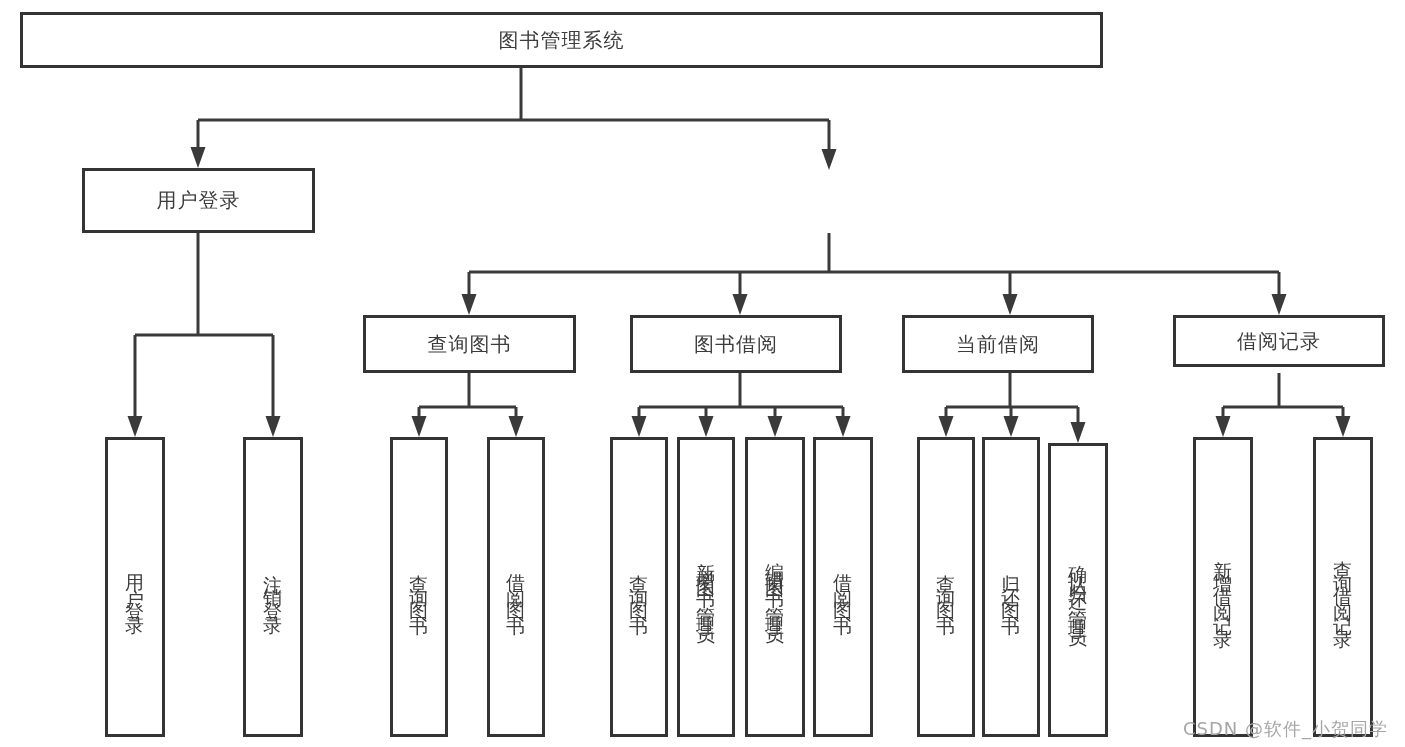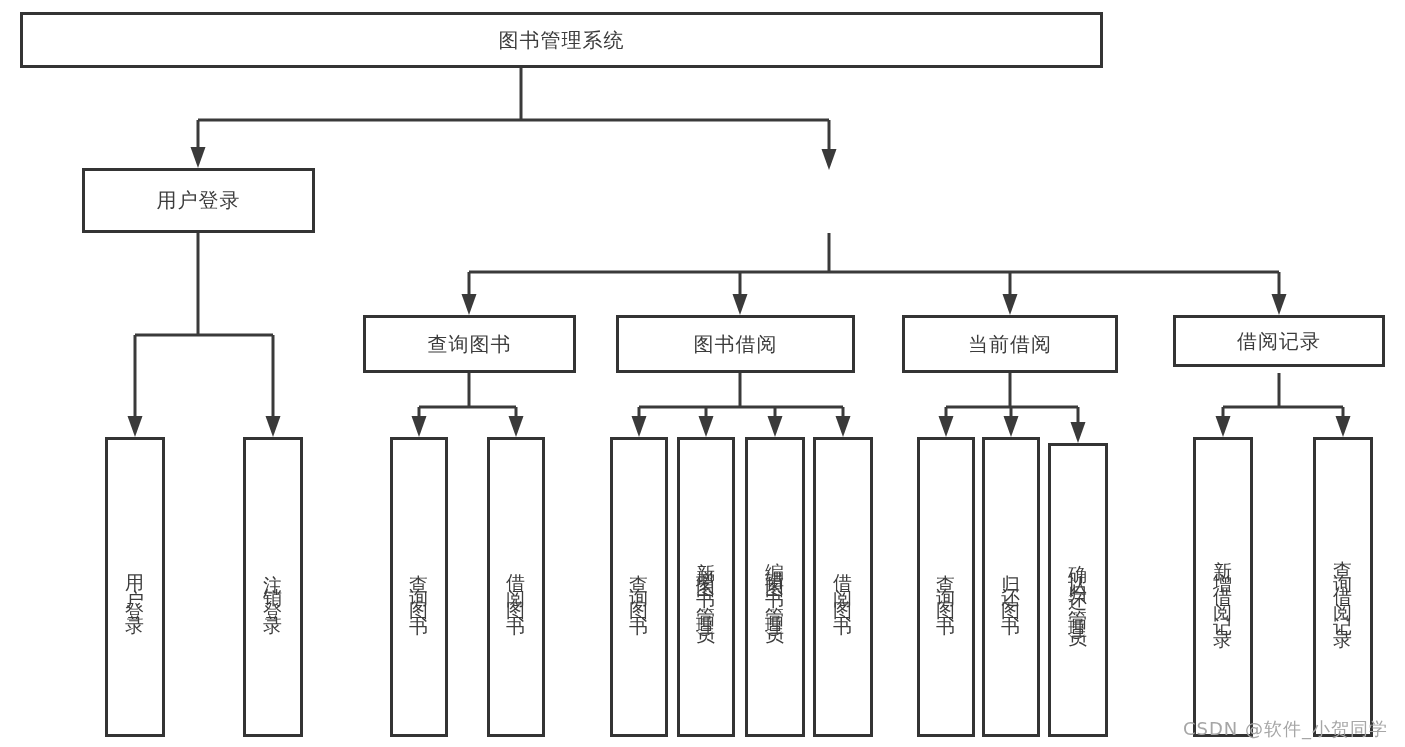--- a/index.html
+++ b/index.html
@@ -113,24 +113,24 @@
     <span>图书管理系统</span>
   </div>
 
   <div class="box" style="left:82px;top:168px;width:233px;height:65px">
     <span>用户登录</span>
   </div>
 
   <div class="box" style="left:363px;top:315px;width:213px;height:58px">
     <span>查询图书</span>
   </div>
-  <div class="box" style="left:616px;top:315px;width:239px;height:58px">
+  <div class="box" style="left:630px;top:315px;width:212px;height:58px">
     <span>图书借阅</span>
   </div>
-  <div class="box" style="left:902px;top:315px;width:216px;height:58px">
+  <div class="box" style="left:902px;top:315px;width:192px;height:58px">
     <span>当前借阅</span>
   </div>
   <div class="box" style="left:1173px;top:315px;width:212px;height:52px">
     <span>借阅记录</span>
   </div>
 
   <div class="box leaf" style="left:105px;top:437px;width:60px;height:300px">
     <span class="vtext">用户登录</span>
   </div>
   <div class="box leaf" style="left:243px;top:437px;width:60px;height:300px">

